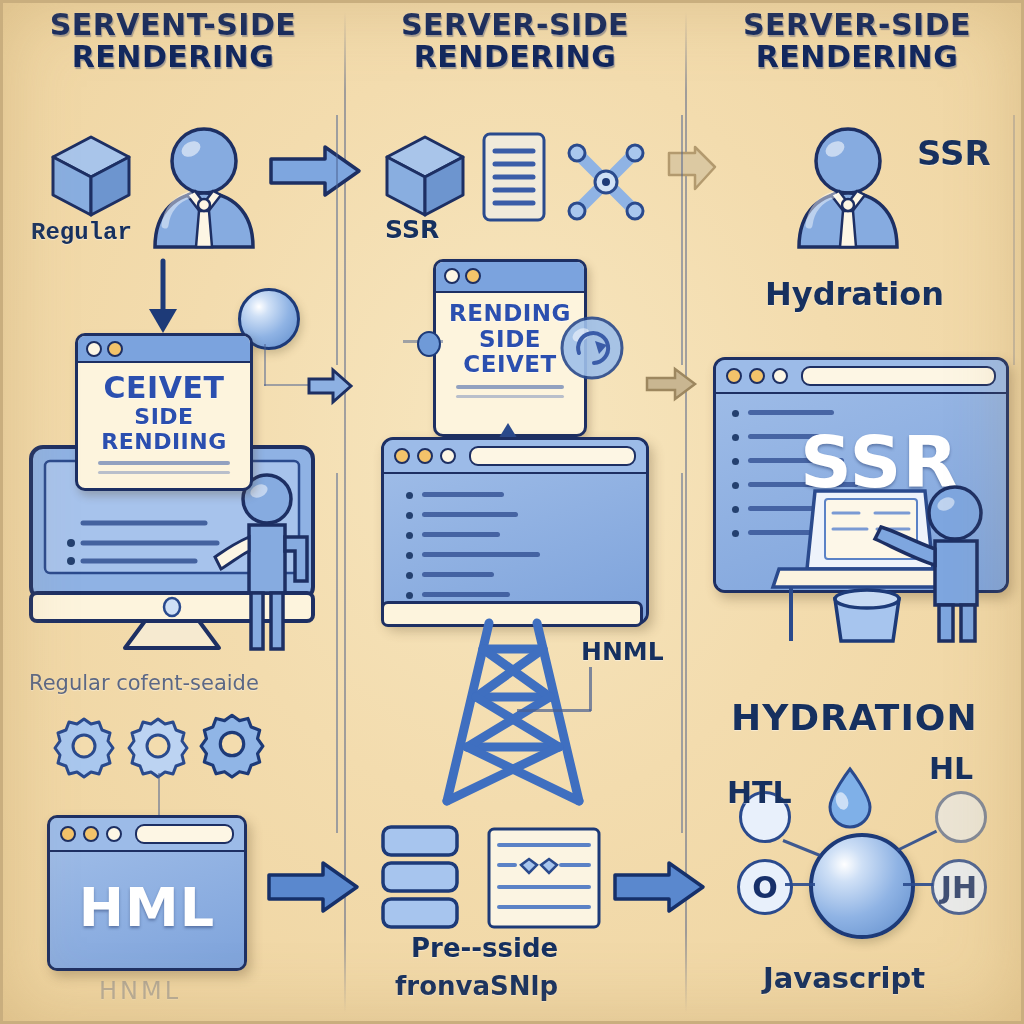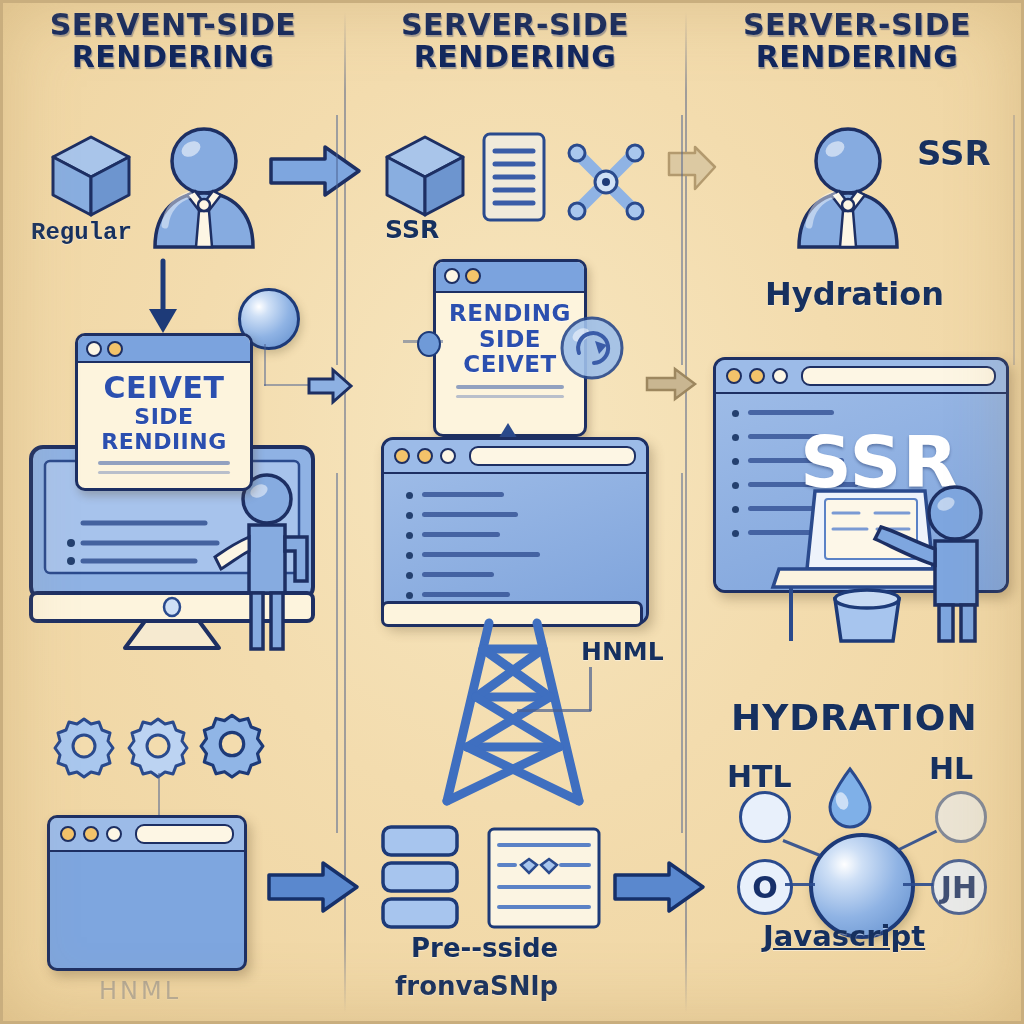--- a/index.html
+++ b/index.html
@@ -195,20 +195,21 @@
     </div>
     <div class="body">
       <div class="t" style="font-size:30px;">CEIVET</div>
       <div class="t" style="font-size:22px;">SIDE</div>
       <div class="t" style="font-size:22px;">RENDIING</div>
       <div class="rule"></div>
       <div class="rule two"></div>
     </div>
   </div>
 
+  <div class="lbl soft" style="left:26px;top:668px;font-size:21px;">Regular cofent-seaide</div>
 
   <div class="gear" style="left:50px;top:712px;">
     <svg width="62" height="62" viewBox="0 0 62 62">
       <path d="M31 4 l7 5 8-2 3 8 8 3-2 8 5 7-5 7 2 8-8 3-3 8-8-2-7 5-7-5-8 2-3-8-8-3 2-8-5-7 5-7-2-8 8-3 3-8 8 2z" fill="#a9c7ee" stroke="#2a4a8d" stroke-width="3" stroke-linejoin="round"></path>
       <circle cx="31" cy="31" r="11" fill="#f3dcae" stroke="#2a4a8d" stroke-width="3"></circle>
     </svg>
   </div>
   <div class="gear" style="left:124px;top:712px;">
     <svg width="62" height="62" viewBox="0 0 62 62">
       <path d="M31 4 l7 5 8-2 3 8 8 3-2 8 5 7-5 7 2 8-8 3-3 8-8-2-7 5-7-5-8 2-3-8-8-3 2-8-5-7 5-7-2-8 8-3 3-8 8 2z" fill="#bcd3f2" stroke="#2a4a8d" stroke-width="3" stroke-linejoin="round"></path>
@@ -222,20 +223,23 @@
     </svg>
   </div>
   <div class="thinline" style="left:155px;top:770px;width:2px;height:44px;"></div>
 
   <div class="window" style="left:44px;top:812px;width:194px;height:150px;">
     <div class="chrome">
       <span class="dotY"></span>
       <span class="dotY"></span>
       <span class="dotW"></span>
       <span class="urlbar"></span>
+    </div>
+    <div class="screen">
+      <div class="bigword" style="left:0;right:0;top:24px;text-align:center;font-size:54px;">HML</div>
     </div>
   </div>
   <div class="lbl soft" style="left:96px;top:974px;font-size:24px;opacity:.3;letter-spacing:3px;">HNML</div>
 
   <div class="abs" style="left:264px;top:856px;">
     <svg width="92" height="56" viewBox="0 0 92 56">
       <path d="M2 16 L56 16 L56 4 L90 28 L56 52 L56 40 L2 40 Z" fill="#5a88ce" stroke="#16306a" stroke-width="3.5" stroke-linejoin="round"></path>
     </svg>
   </div>
 
@@ -475,34 +479,34 @@
   <div class="droplet" style="left:824px;top:764px;">
     <svg width="46" height="60" viewBox="0 0 46 60">
       <path d="M23 2 C23 2 43 28 43 40 A20 20 0 0 1 3 40 C3 28 23 2 23 2 Z" fill="#7fb0e8" stroke="#2a4a8d" stroke-width="3"></path>
       <ellipse cx="15" cy="34" rx="6" ry="9" fill="#ffffff" opacity=".6" transform="rotate(-18 15 34)"></ellipse>
     </svg>
   </div>
 
   <div class="sphere" style="left:806px;top:830px;width:98px;height:98px;border-width:4px;"></div>
 
   <div class="node" style="left:736px;top:788px;width:46px;height:46px;font-size:0;"></div>
-  <div class="lbl" style="left:724px;top:756px;font-size:30px;">HTL</div>
+  <div class="lbl" style="left:724px;top:772px;font-size:30px;">HTL</div>
   <div class="connector" style="left:780px;top:836px;width:40px;transform:rotate(22deg);"></div>
 
   <div class="node" style="left:932px;top:788px;width:46px;height:46px;font-size:0;opacity:.55;"></div>
   <div class="lbl" style="left:926px;top:748px;font-size:30px;">HL</div>
   <div class="connector" style="left:894px;top:846px;width:44px;transform:rotate(-26deg);"></div>
 
   <div class="node" style="left:734px;top:856px;width:50px;height:50px;font-size:30px;">
       <span>O</span>
     </div>
   <div class="connector" style="left:782px;top:880px;width:30px;"></div>
 
   <div class="node" style="left:928px;top:856px;width:50px;height:50px;font-size:30px;opacity:.8;">
       <span>JH</span>
     </div>
   <div class="connector" style="left:900px;top:880px;width:30px;"></div>
 
-  <div class="lbl" style="left:760px;top:916px;font-size:29px;text-decoration:underline;">Javascript</div>
+  <div class="lbl" style="left:760px;top:958px;font-size:29px;">Javascript</div>
 
   <div class="thinline" style="left:1010px;top:112px;width:2px;height:250px;opacity:.25;"></div>
 
 </div>
 
 </body></html>

